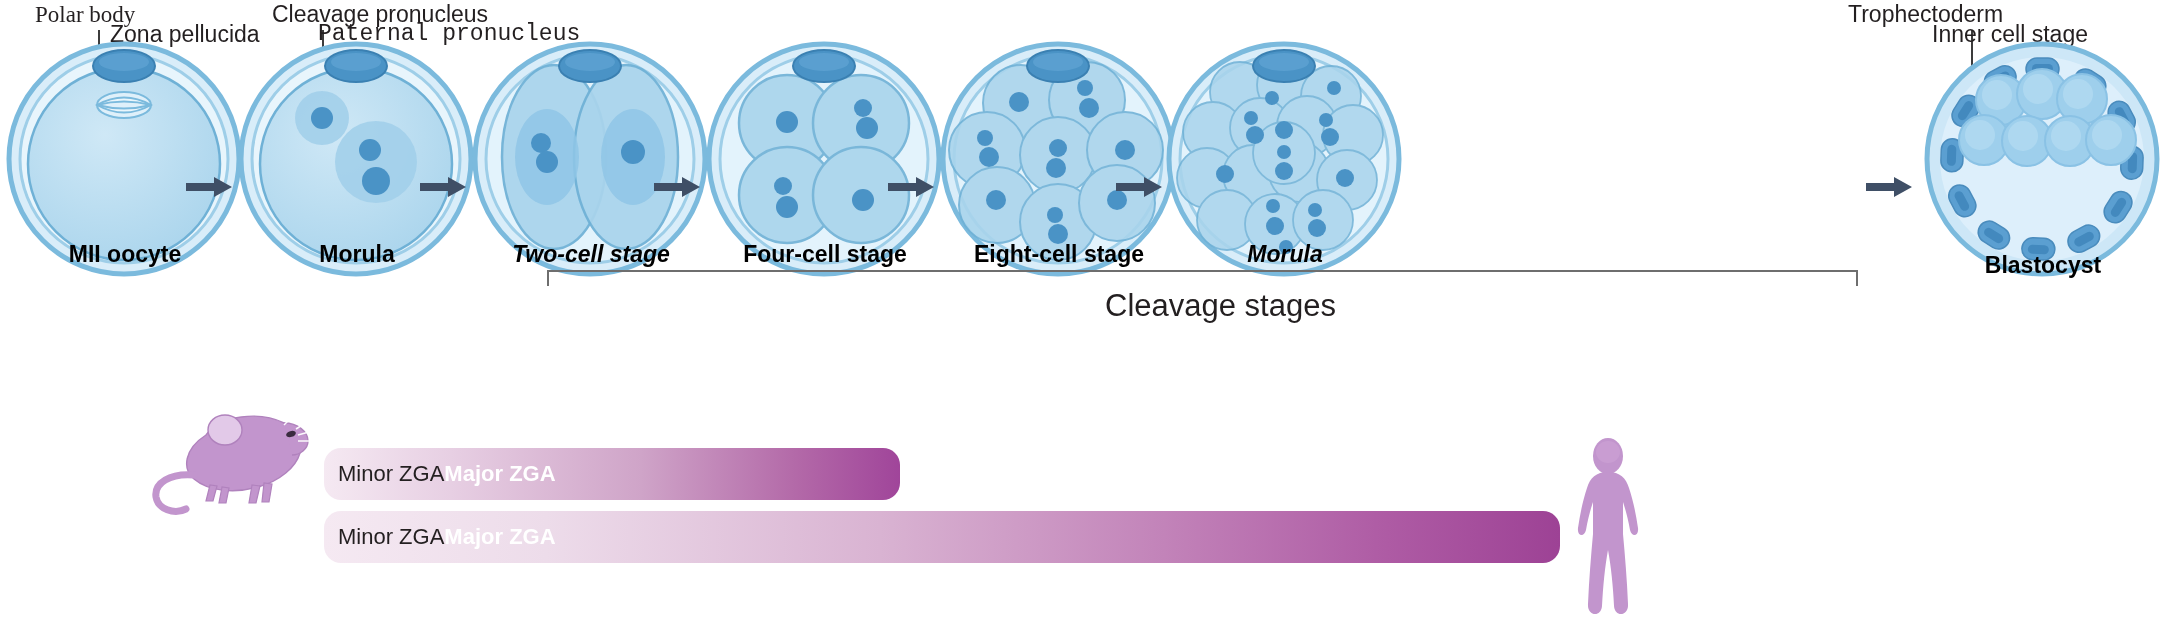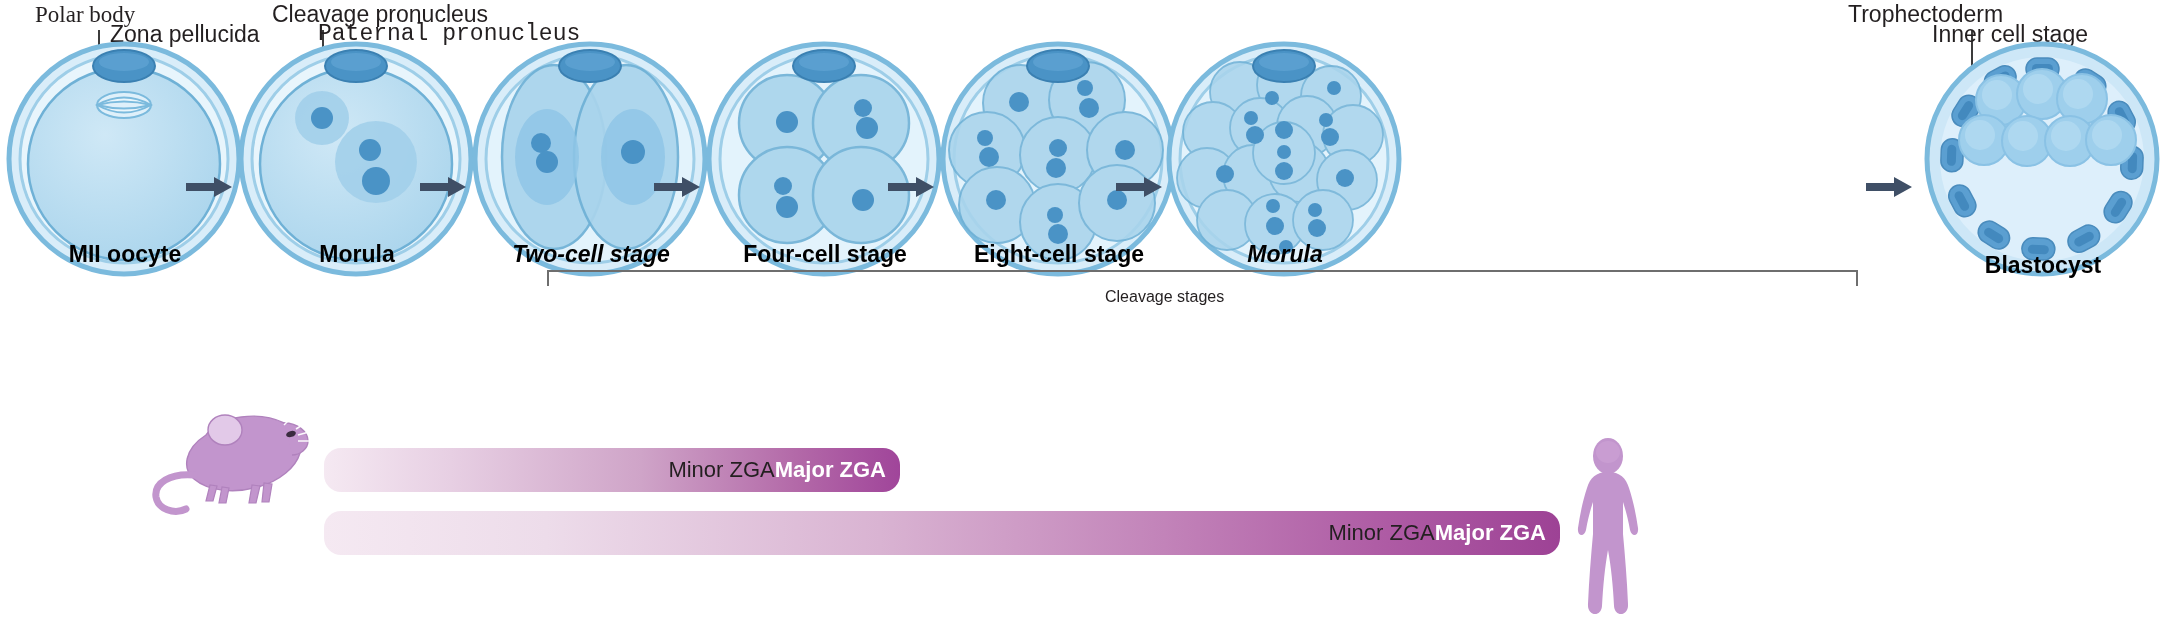--- a/index.html
+++ b/index.html
@@ -16,24 +16,24 @@
   .leader{position:absolute;background:#3c3c3c;width:1.6px;}
   .stage-name{
     position:absolute;font-weight:bold;font-size:23px;color:#000;
     white-space:nowrap;text-align:center;
   }
   .arrow{position:absolute;}
   .bracket{position:absolute;}
   .bracket .hline{position:absolute;left:0;right:0;top:0;height:2px;background:#6e6e6e;}
   .bracket .lend{position:absolute;left:0;top:0;width:2px;height:16px;background:#6e6e6e;}
   .bracket .rend{position:absolute;right:0;top:0;width:2px;height:16px;background:#6e6e6e;}
-  .cleavage-label{position:absolute;font-size:16px;color:#231f20;white-space:nowrap;}
+  .cleavage-label{position:absolute;font-size:31px;color:#231f20;white-space:nowrap;}
   .zga-bar{
-    position:absolute;height:44px;display:flex;align-items:center;
-    justify-content:flex-end;box-sizing:border-box;padding:0 14px;border-radius:17px;
+    position:absolute;height:52px;display:flex;align-items:center;
+    justify-content:flex-start;box-sizing:border-box;padding:0 14px;border-radius:17px;
   }
   .zga-minor{font-size:22px;color:#231f20;}
   .zga-major{font-size:22px;color:#ffffff;font-weight:bold;}
   .animal{position:absolute;}
 </style>
 </head>
 <body>
 
 <div class="label-txt" style="left:35px;top:2px;font-family:Liberation Serif, serif;">Polar body</div>
 <div class="leader" style="left:98px;top:30px;height:38px;"></div>

